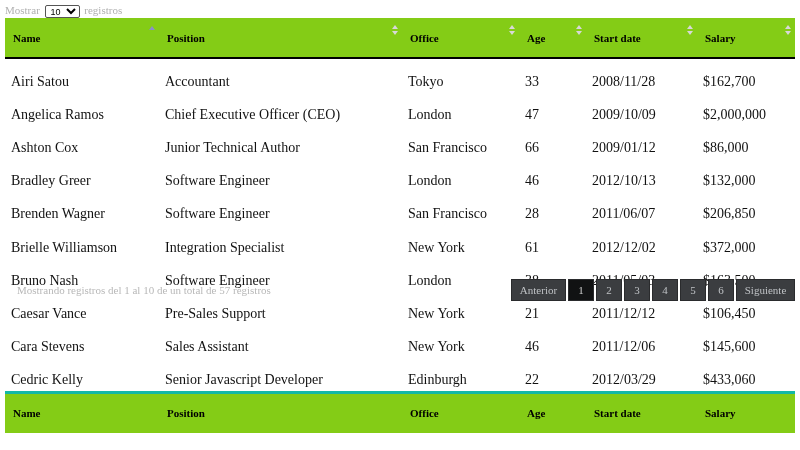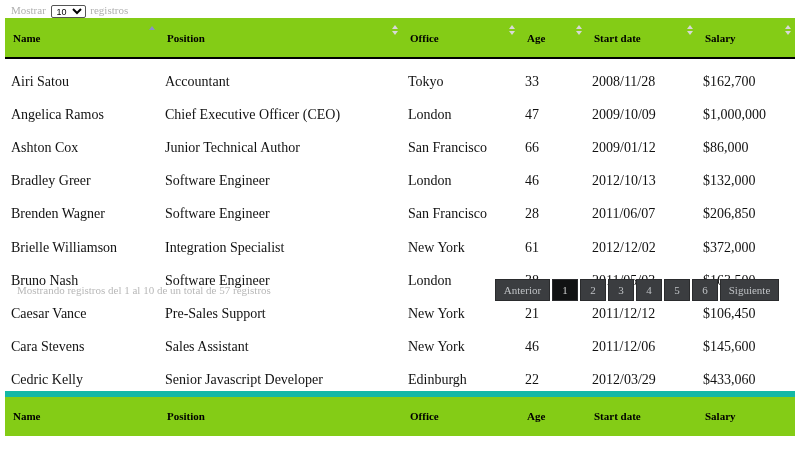--- a/index.html
+++ b/index.html
@@ -1,30 +1,30 @@
 <!DOCTYPE html>
 <html><head>
 <meta charset="utf-8">
 <style>
   html, body { margin:0; padding:0; background:#fff; }
   body { width:800px; height:450px; overflow:hidden; font-family:"Liberation Serif", serif; font-size:11px; color:#000; position:relative; }
   .top-bar { position:absolute; left:5px; right:5px; top:3px; height:16px; }
-  .length { position:absolute; left:0; top:1px; color:#b0b0b0; font-size:11px;margin-left:6px; }
+  .length { position:absolute; left:0; top:1px; color:#b0b0b0; font-size:11px; }
   .length select { font-family:"Liberation Sans", sans-serif; font-size:9px; height:13px; padding:0 1px; margin:0 2px; border:1px solid #555; border-radius:2px; background:#fff; color:#000; vertical-align:middle; }
   .search { position:absolute; right:0; top:1px; color:#b0b0b0; font-size:11px;margin-top:24px; }
   .search input { width:106px; height:11px; border:1px solid #777; margin-left:3px; vertical-align:middle; font-size:10px; padding:0 2px; }
   table { position:absolute; left:5px; top:18px; width:790px; border-collapse:collapse; table-layout:fixed; }
   thead th, tfoot th { background:#84cc16; color:#000; font-weight:bold; font-size:11px; height:23px; text-align:left; position:relative; padding:8px; }
   thead tr { border-bottom:2px solid #000; }
   th .sort { position:absolute; right:4px; top:7px; width:6px; height:10px; }
   th .sort svg { display:block; }
   tbody td { height:21.2px; padding:12px 0 0 6px; font-size:14px; color:#111; }
-  tbody tr:last-child td { border-bottom:6px solid #14b8a6; }
+  tbody tr:last-child td { border-bottom:3px solid #14b8a6; }
   .info { position:absolute; left:17px; top:284px; color:#b8b8b8; font-size:11px; }
-  .pager { position:absolute; right:21px; top:279px; display:flex; gap:2px; }
+  .pager { position:absolute; right:5px; top:279px; display:flex; gap:2px; }
   .pager .pg { height:22px; background:#3b3d40; color:#bfc2c5; font-size:11px; display:flex; align-items:center; justify-content:center; border:1px solid #2a2b2d; box-sizing:border-box; }
   .pager .pg.num { width:26px; }
   .pager .pg.prev { width:55px; }
   .pager .pg.next { width:59px; }
   .pager .pg.current { background:#111213; color:#ccc; }
 </style>
 </head>
 <body>
 
 <div class="top-bar">
@@ -96,21 +96,21 @@
       <td>33</td>
       <td>2008/11/28</td>
       <td>$162,700</td>
     </tr>
     <tr>
       <td>Angelica Ramos</td>
       <td>Chief Executive Officer (CEO)</td>
       <td>London</td>
       <td>47</td>
       <td>2009/10/09</td>
-      <td>$1,000,000</td>
+      <td>$2,000,000</td>
     </tr>
     <tr>
       <td>Ashton Cox</td>
       <td>Junior Technical Author</td>
       <td>San Francisco</td>
       <td>66</td>
       <td>2009/01/12</td>
       <td>$86,000</td>
     </tr>
     <tr>

